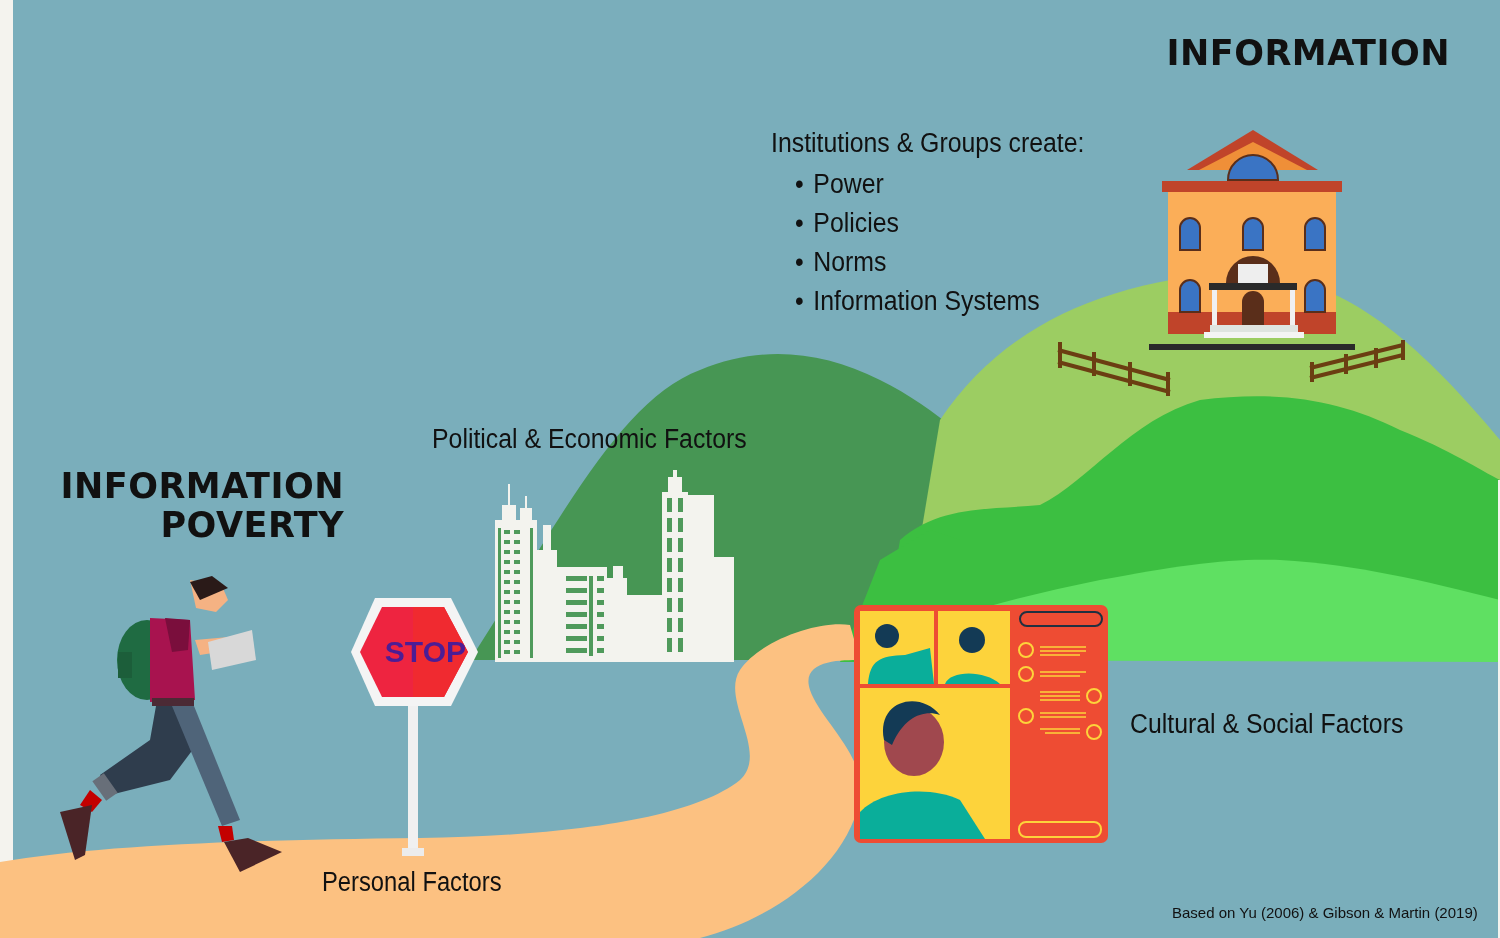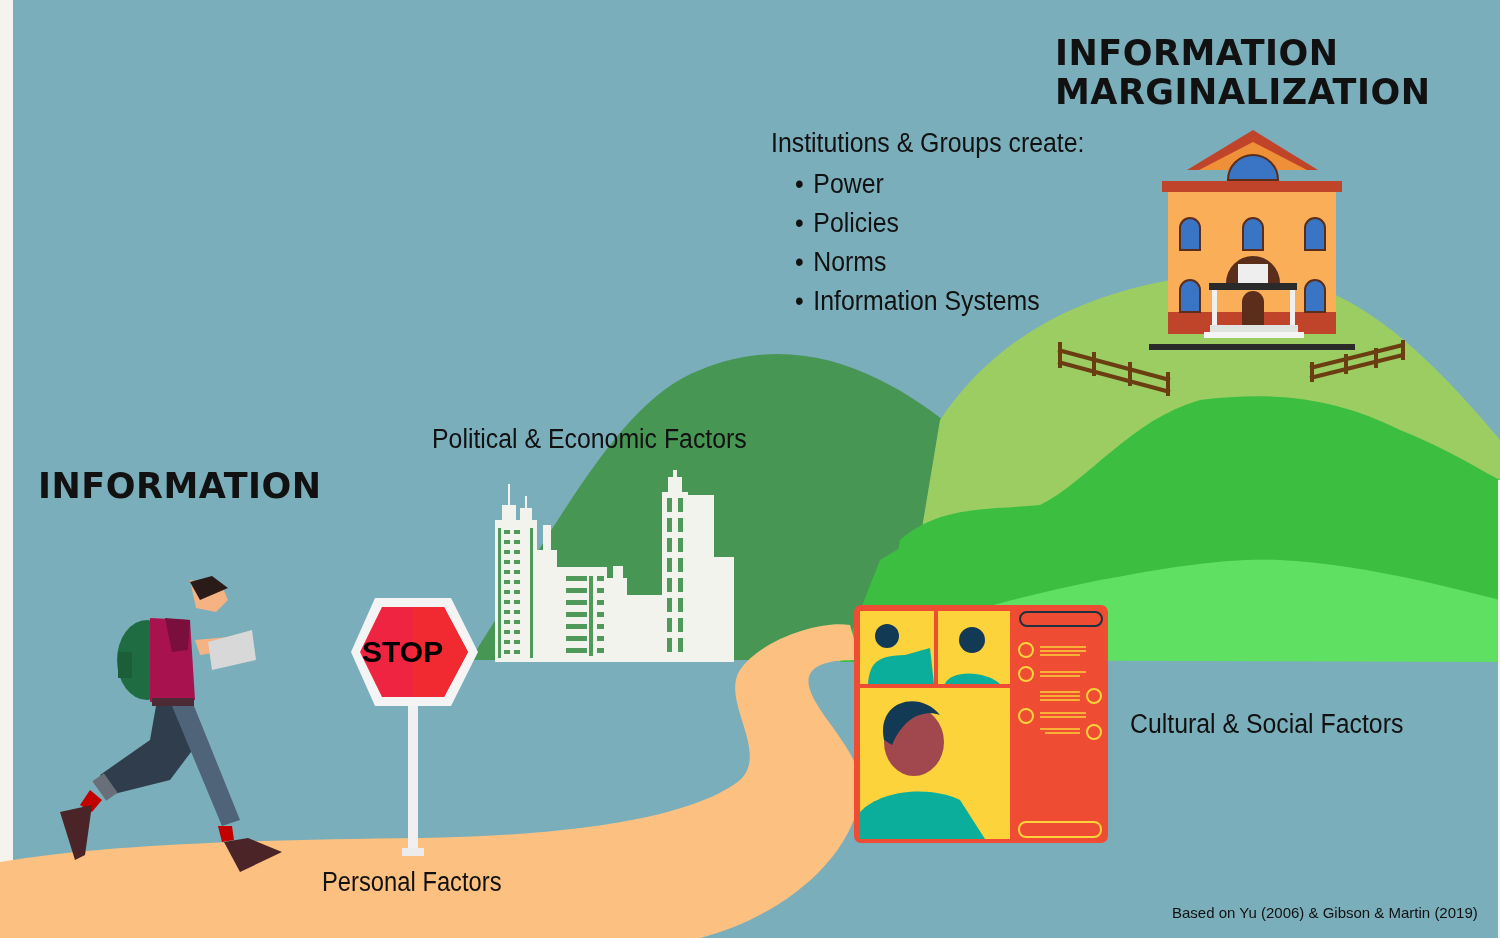--- a/index.html
+++ b/index.html
@@ -1,21 +1,21 @@
 <!DOCTYPE html>
 <html><head>
 <meta charset="utf-8">
 <style>
   html, body { margin:0; padding:0; }
   body { width:1500px; height:938px; position:relative; overflow:hidden; background:#7aaebb; font-family:"Liberation Sans", sans-serif; }
   .left-strip { position:absolute; left:0; top:0; width:13px; height:938px; background:#f4f3ee; }
   .right-strip { position:absolute; right:0; top:480px; width:2px; height:458px; background:#f4f3ee; }
   svg.scene { position:absolute; left:0; top:0; }
   .txt { position:absolute; color:#111; white-space:nowrap; }
-  .title { font-family:"DejaVu Sans", sans-serif; font-weight:bold; font-size:35px; line-height:39px; text-align:left; letter-spacing:0.5px; }
+  .title { font-family:"DejaVu Sans", sans-serif; font-weight:bold; font-size:35px; line-height:39px; text-align:right; letter-spacing:0.5px; }
   .label { font-family:"Liberation Sans Narrow", "Liberation Sans", sans-serif; font-size:27px; line-height:32px; transform-origin:left top; }
   .bul { list-style:none; margin:0; padding:0; }
   .bul li { position:relative; padding-left:20px; }
   .bul li::before { content:"•"; position:absolute; left:0; }
   .cite { font-size:15px; }
 </style>
 </head>
 <body>
 
 <div class="left-strip"></div>
@@ -215,35 +215,35 @@
       <line x1="1040" y1="729" x2="1080" y2="729"></line>
         <line x1="1045" y1="733" x2="1080" y2="733"></line>
     </g>
   </g>
 </svg>
 
 <div class="right-strip"></div>
 
 <div class="txt title" style="left:1055px; top:34px; width:395px;">
   <div>INFORMATION</div>
-  <div>MARGINALIZATION</div>
 </div>
 <div class="txt title" style="left:38px; top:467px; width:306px;">
   <div>INFORMATION</div>
+  <div>POVERTY</div>
 </div>
 
 <div class="txt label" style="left:771px; top:127px; transform:scaleX(0.92);">
   <div>Institutions &amp; Groups create:</div>
   <ul class="bul" style="margin-left:26px; margin-top:6px;">
     <li style="line-height:39px;">Power</li>
     <li style="line-height:39px;">Policies</li>
     <li style="line-height:39px;">Norms</li>
     <li style="line-height:39px;">Information Systems</li>
   </ul>
 </div>
 
 <div class="txt label" style="left:432px; top:423px; transform:scaleX(0.92);">Political &amp; Economic Factors</div>
 <div class="txt label" style="left:1130px; top:708px; transform:scaleX(0.92);">Cultural &amp; Social Factors</div>
 <div class="txt label" style="left:322px; top:866px; transform:scaleX(0.88);">Personal Factors</div>
 
-<div class="txt" style="left:362px; top:634px; width:104px; text-align:left; color:#000000; font-weight:bold; font-size:30px; line-height:36px;">STOP</div>
+<div class="txt" style="left:362px; top:634px; width:104px; text-align:right; color:#4c1d95; font-weight:bold; font-size:30px; line-height:36px;">STOP</div>
 
 <div class="txt cite" style="left:1126px; top:904px;margin-left:46px;">Based on Yu (2006) &amp; Gibson &amp; Martin (2019)</div>
 
 </body></html>

